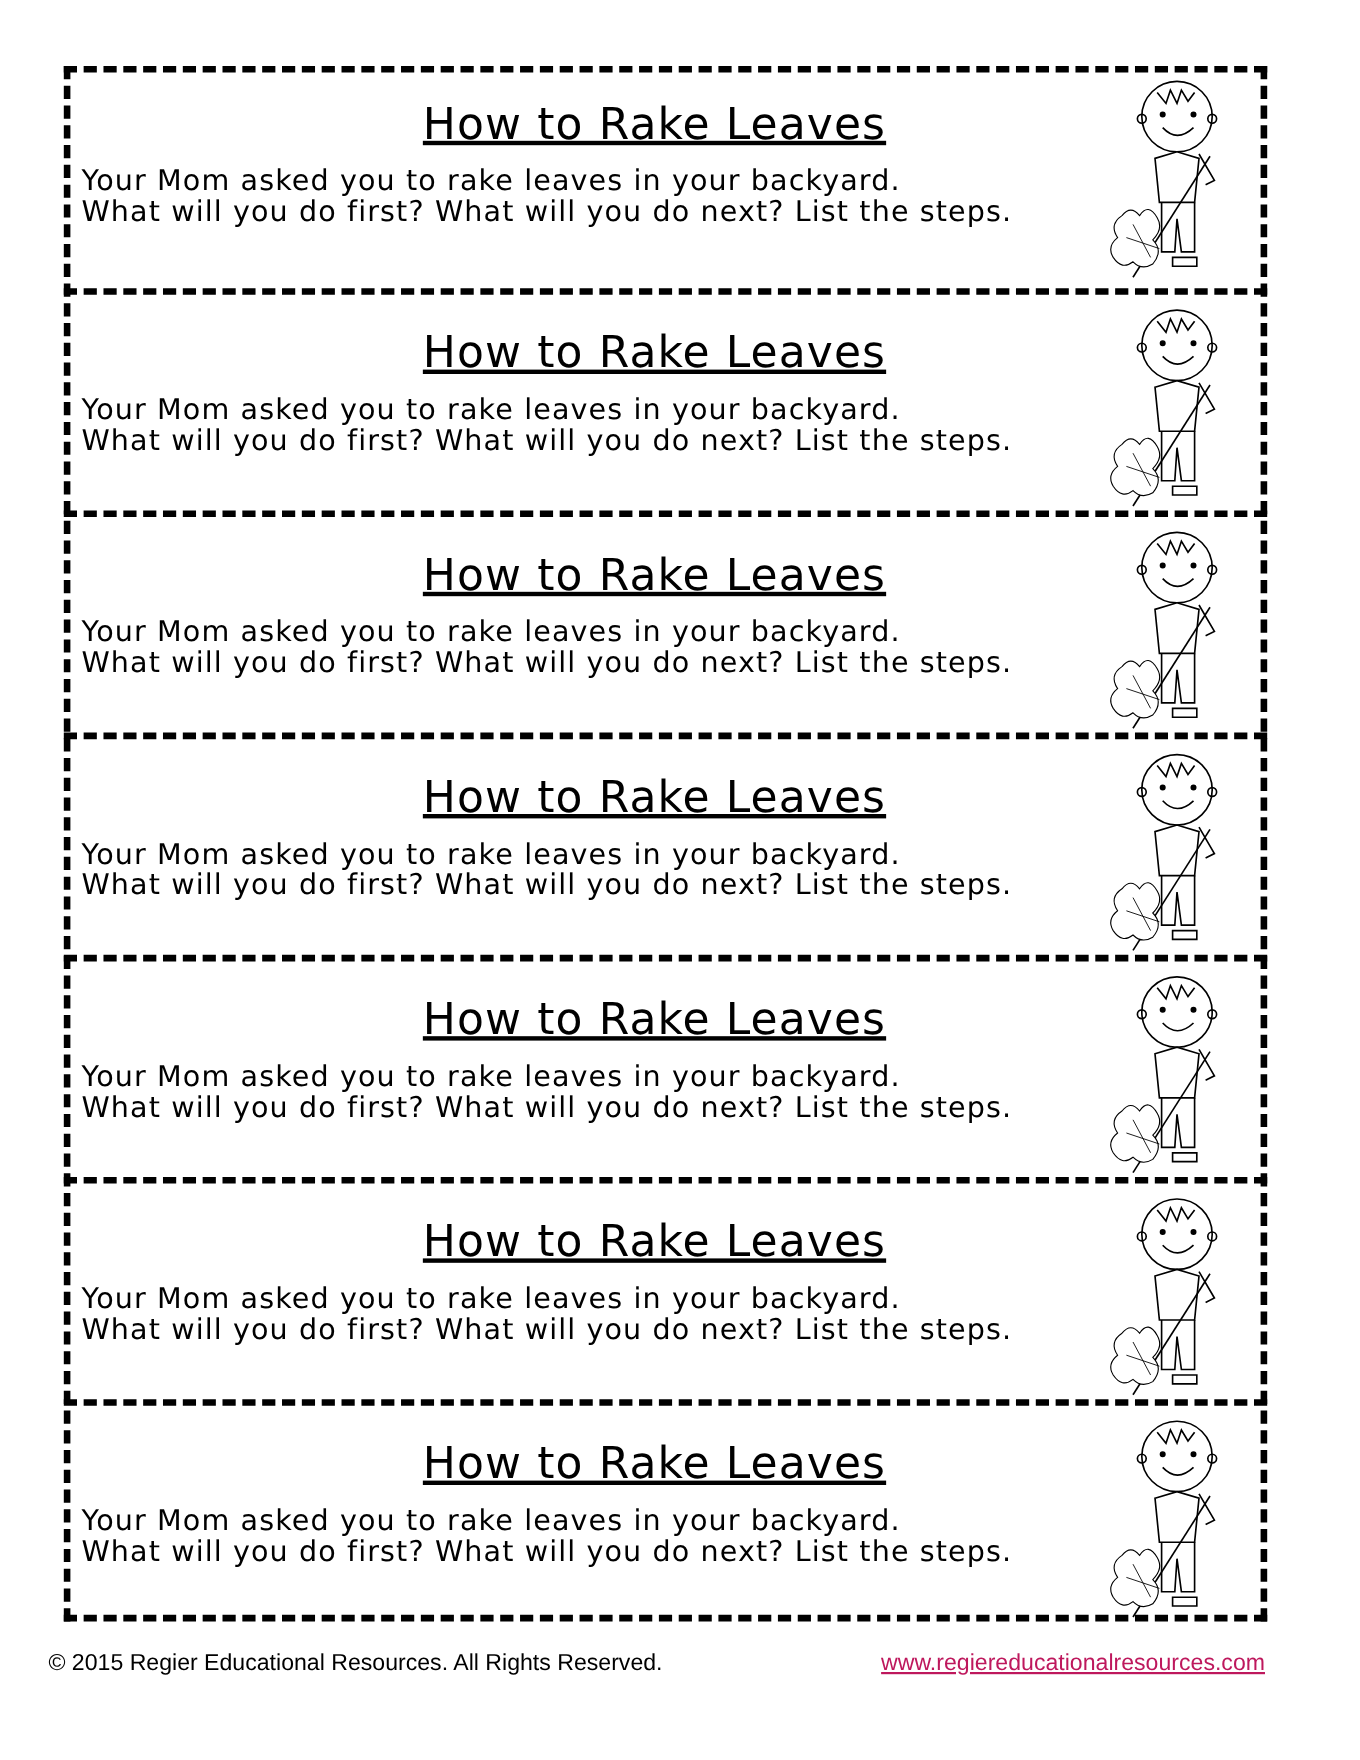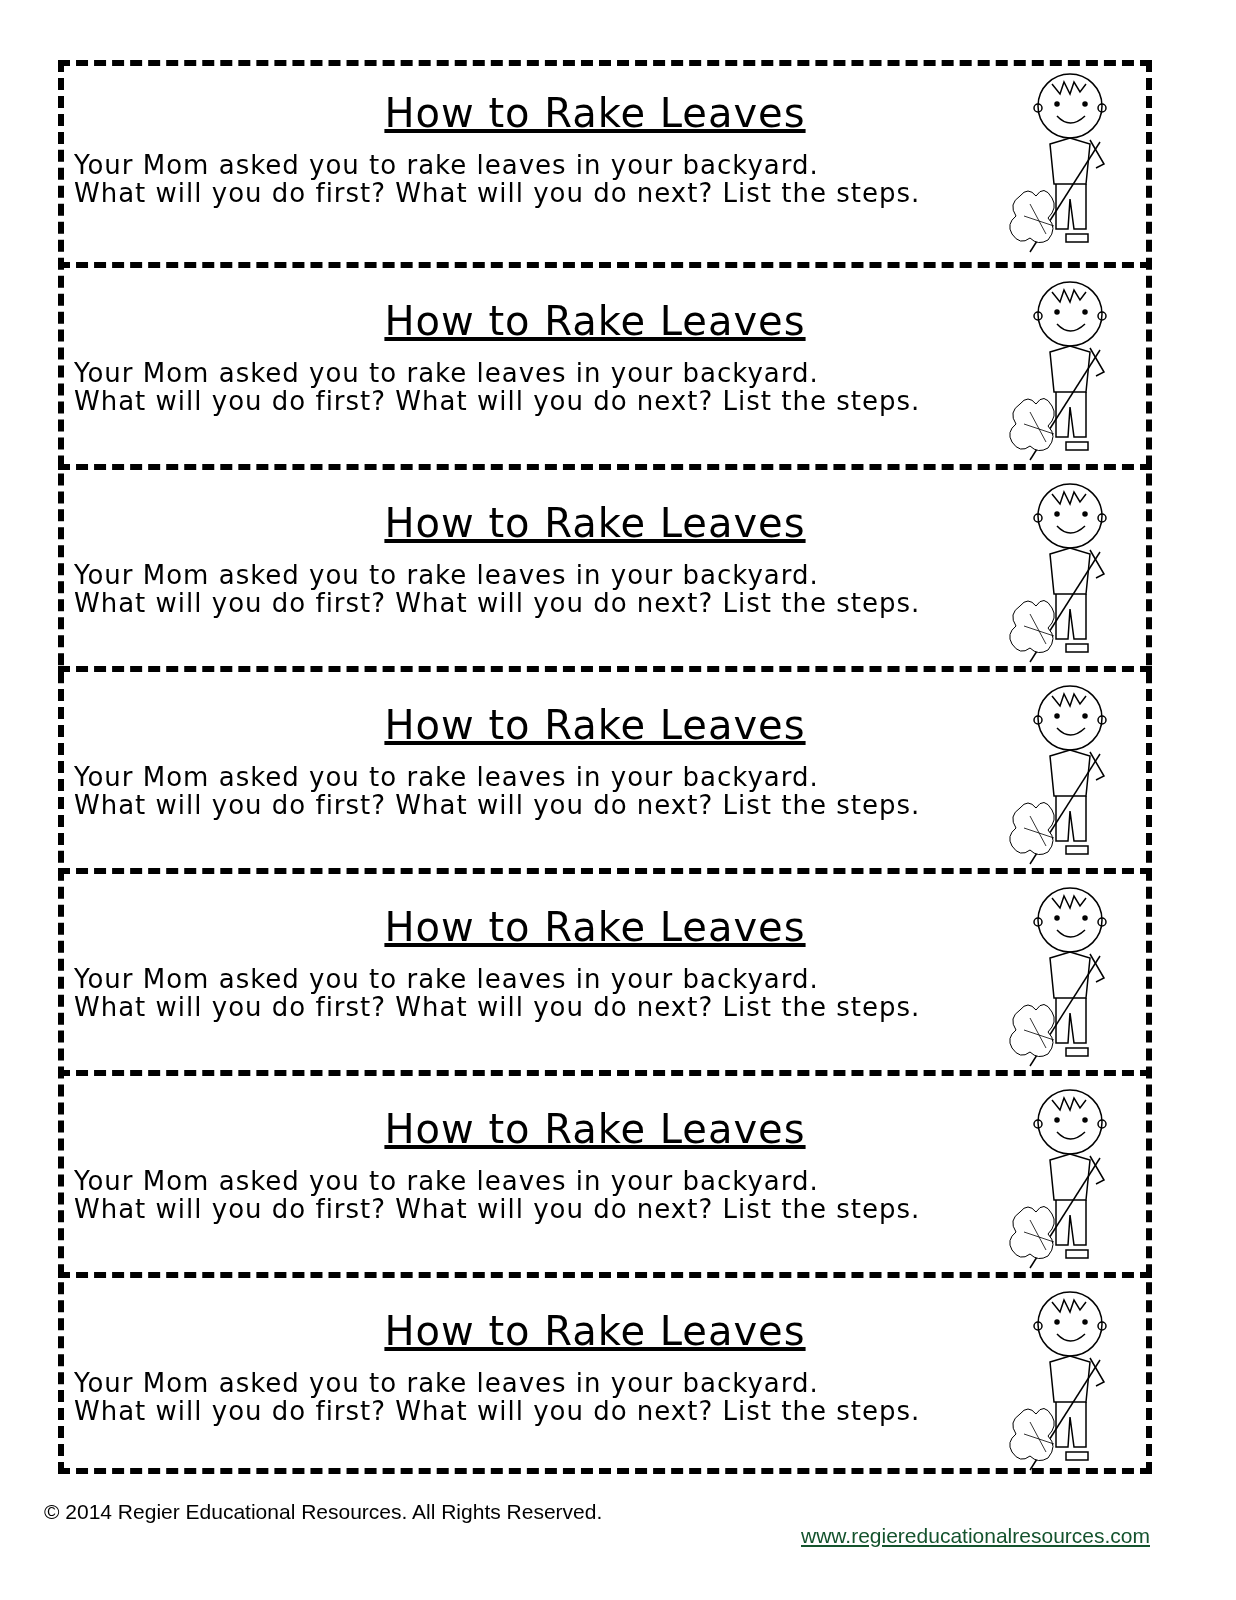--- a/index.html
+++ b/index.html
@@ -7,21 +7,21 @@
   .sheet{position:absolute;left:58px;top:60px;width:1094px;height:1414px;}
   .strip{position:relative;height:202px;box-sizing:border-box;border-top:6px dashed #000;}
   .strip:first-child{border-top:6px dashed #000;}
   .sheet .outer{position:absolute;inset:0;border:6px dashed #000;pointer-events:none;}
   .strip .title{position:absolute;left:0;right:0;top:30px;text-align:center;font-size:40px;letter-spacing:1px;padding-right:20px;text-decoration:underline;}
   .strip .line{position:absolute;left:16px;font-size:26px;letter-spacing:1px;white-space:nowrap;}
   .strip .l1{top:90px;}
   .strip .l2{top:118px;}
   .strip .pic{position:absolute;right:22px;top:6px;width:130px;height:190px;}
   .footer{position:absolute;top:1500px;left:44px;right:86px;font-family:"Liberation Sans",sans-serif;font-size:21px;display:flex;justify-content:space-between;}
-  .footer a{color:#14532d;text-decoration:underline;margin-top:24px;}
+  .footer a{color:#be185d;text-decoration:underline;}
 </style>
 </head>
 <body>
 
 <div class="sheet" id="sheet">
   <div class="strip" style="border-top: none;">
     <div class="title">How to Rake Leaves</div>
     <div class="line l1">Your Mom asked you to rake leaves in your backyard.</div>
     <div class="line l2">What will you do first? What will you do next? List the steps.</div>
     <svg class="pic" viewBox="0 0 130 190" fill="none" stroke="#000" stroke-width="1.5">
@@ -164,15 +164,15 @@
       <path d="M100 76 l-70 110"></path>
       <path d="M20 130 q8 -10 16 0 q8 -12 16 2 q6 10 -4 20 q10 10 0 22 q-10 6 -18 -2 q-10 8 -18 -4 q-6 -10 4 -18 q-8 -12 4 -20 z" fill="#fff" stroke-width="1"></path>
       <path d="M24 150 l30 10 M30 138 l16 30" stroke-width="0.8"></path>
       <path d="M66 168 l22 0 l0 8 l-22 0 z"></path>
     </svg>
   </div>
     <div class="outer"></div>
 </div>
 
 <div class="footer">
-  <span>© 2014 Regier Educational Resources. All Rights Reserved.</span>
+  <span>© 2015 Regier Educational Resources. All Rights Reserved.</span>
   <a>www.regiereducationalresources.com</a>
 </div>
 
 </body></html>

